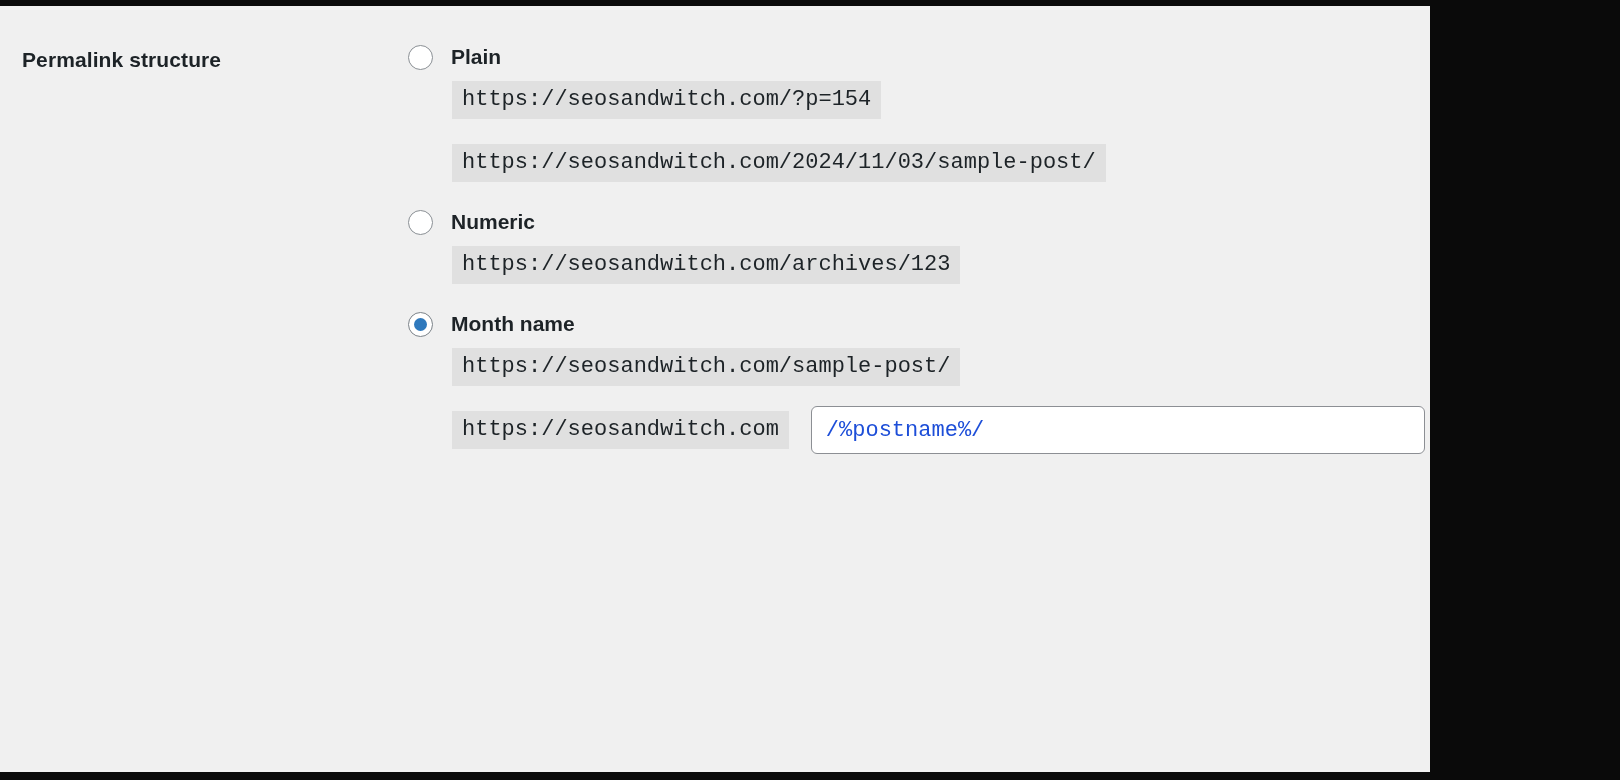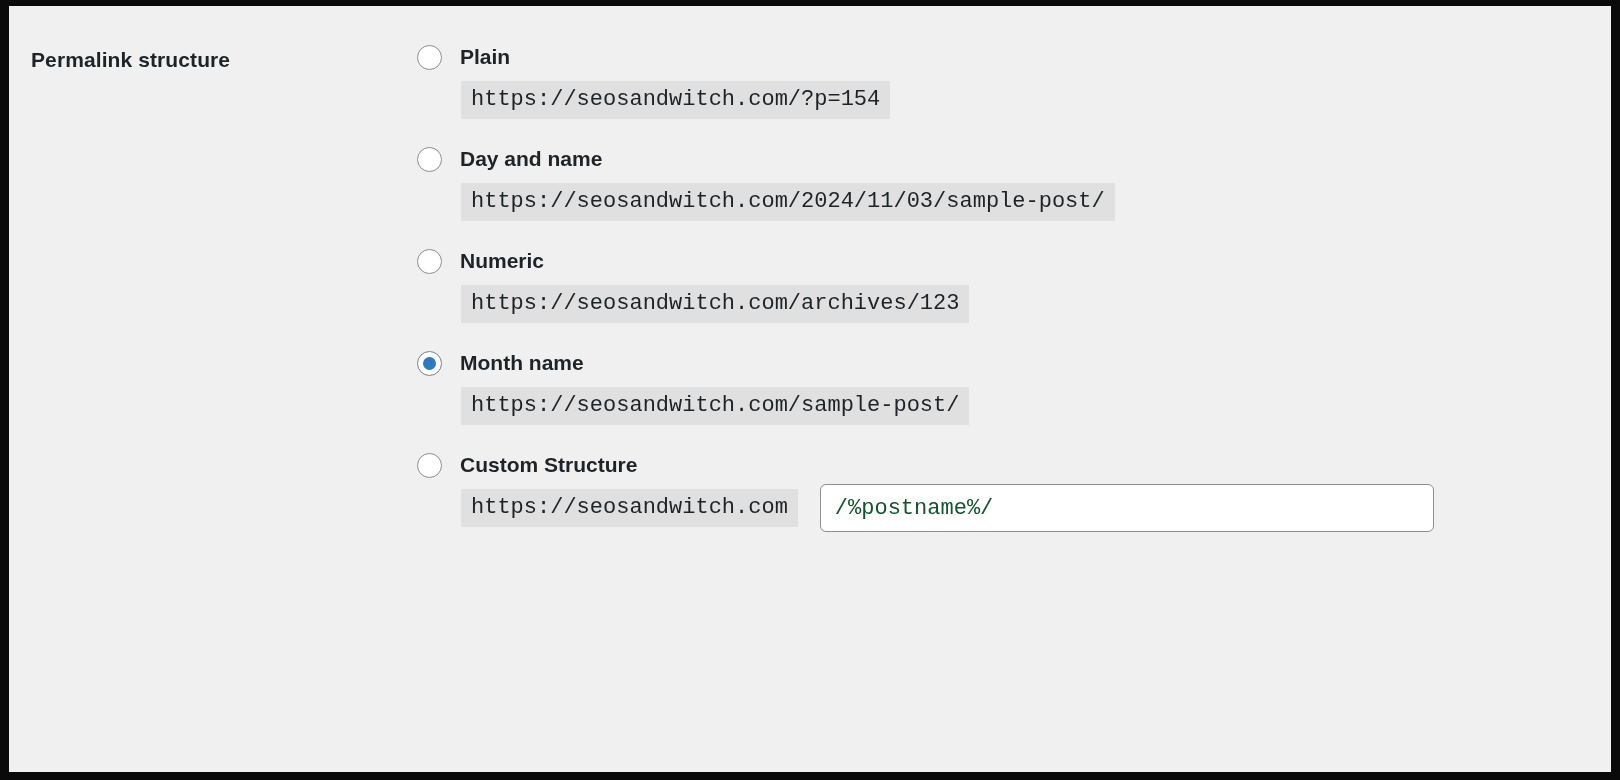--- a/index.html
+++ b/index.html
@@ -16,23 +16,23 @@
   
   .viewport {
     position: relative;
     width: 1620px;
     height: 780px;
     background: #0a0a0a;
   }
 
   .page {
     position: absolute;
-    left: 9px;
+    left: 0;
     top: 6px;
-    width: 1602px;
+    width: 1430px;
     height: 766px;
     background: #f0f0f0;
     overflow: hidden;
   }
 
   .section-label {
     position: absolute;
     left: 22px;
     top: 42px;
     font-size: 21px;
@@ -114,21 +114,21 @@
 
   .custom-input {
     margin-left: 22px;
     width: 614px;
     height: 48px;
     background: #ffffff;
     border: 1.5px solid #8c8f94;
     border-radius: 6px;
     font-family: "Liberation Mono", "DejaVu Sans Mono", monospace;
     font-size: 22px;
-    color: #14532d;
+    color: #1d4ed8;
     padding: 0 14px;
     outline: none;
   }
 </style>
 </head>
 <body>
 
 <div class="viewport">
   <div class="page">
 
@@ -140,24 +140,20 @@
         <div class="opt-head">
           <span class="radio"></span>
           <span class="opt-label">Plain</span>
         </div>
         <div class="opt-url-line">
           <span class="code">https://seosandwitch.com/?p=154</span>
         </div>
       </div>
 
       <div class="option">
-        <div class="opt-head">
-          <span class="radio"></span>
-          <span class="opt-label">Day and name</span>
-        </div>
         <div class="opt-url-line">
           <span class="code">https://seosandwitch.com/2024/11/03/sample-post/</span>
         </div>
       </div>
 
 
       <div class="option">
         <div class="opt-head">
           <span class="radio"></span>
           <span class="opt-label">Numeric</span>
@@ -171,24 +167,20 @@
         <div class="opt-head">
           <span class="radio checked"></span>
           <span class="opt-label">Month name</span>
         </div>
         <div class="opt-url-line">
           <span class="code">https://seosandwitch.com/sample-post/</span>
         </div>
       </div>
 
       <div class="option">
-        <div class="opt-head">
-          <span class="radio"></span>
-          <span class="opt-label">Custom Structure</span>
-        </div>
         <div class="opt-url-line">
           <span class="code">https://seosandwitch.com</span>
           <input class="custom-input" type="text" value="/%postname%/" style="">
         </div>
       </div>
 
     </div>
   </div>
 </div>
 

